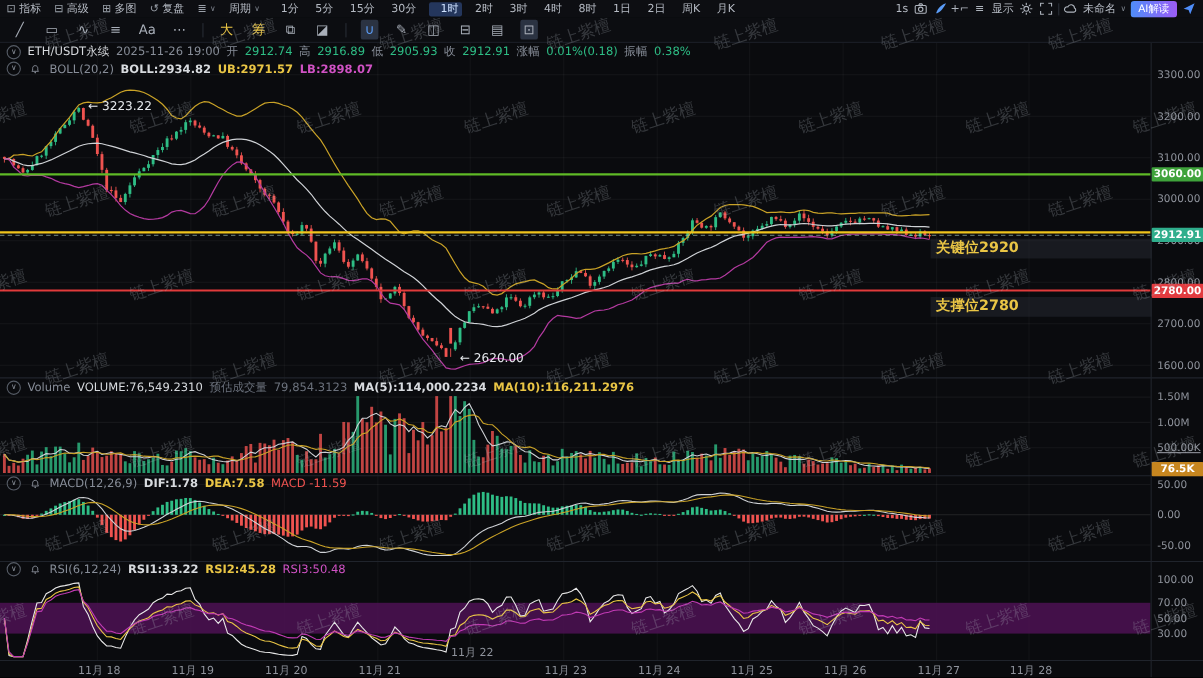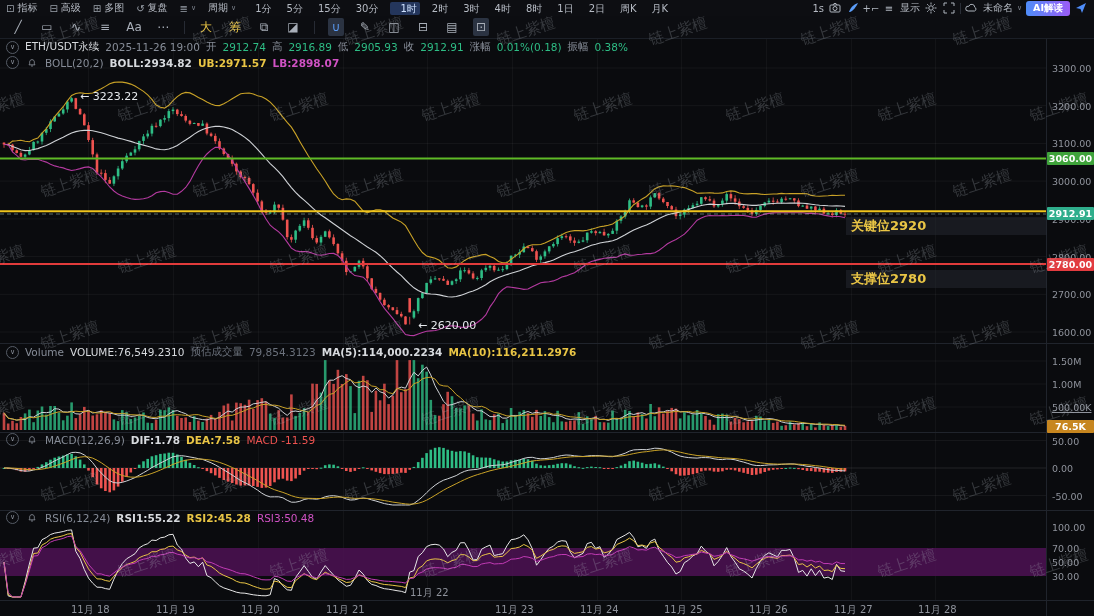--- a/index.html
+++ b/index.html
@@ -12,21 +12,21 @@
   #menus{display:flex;gap:12px;align-items:center;}
   .mitem{display:flex;gap:3px;align-items:center;cursor:pointer;white-space:nowrap;}
   .mglyph{font-size:10px;color:#9aa0a9;}
   .caret{font-size:7px;color:#7c828c;}
   #tfs{display:flex;gap:9px;margin-left:12px;align-items:center;}
   .tf{white-space:nowrap;cursor:pointer;padding:0 3px;border-radius:2px;line-height:13px;}
   .tf.active{background:#24365c;color:#cfe2ff;padding-left:10px;}
   #topright{margin-left:auto;display:flex;gap:4px;align-items:center;}
   .ticon{display:inline-flex;align-items:center;justify-content:center;width:14px;height:13px;color:#aeb4bd;}
   .vdiv{width:1px;height:11px;background:#2a2e37;}
-  #ai-btn{background:linear-gradient(90deg,#4f8df9,#9b5cf6);color:#fff;font-size:9.5px;font-weight:bold;
+  #ai-btn{background:linear-gradient(90deg,#4f8df9,#9b5cf6);color:#fff;font-size:9.5px;font-weight:normal;
           padding:1px 7px;border-radius:3px;white-space:nowrap;}
   
   #drawbar{position:absolute;left:0;top:16px;width:1094px;height:23px;display:flex;align-items:center;
            gap:13px;padding:0 10px;box-sizing:border-box;background:#0c0d11;border-bottom:1px solid #1b1f27;
            font-size:12px;color:#a9afb9;z-index:25;}
   .dtool{display:inline-flex;align-items:center;justify-content:center;min-width:16px;height:18px;
          cursor:pointer;border-radius:2px;}
   .dtool.active{background:#2b3342;}
   .vsep{width:1px;height:13px;background:#272b34;}
   
@@ -1100,21 +1100,21 @@
 
   <div class="inforow" style="top:511px">
     <span class="cicon">∨</span>
     <span class="ticon">
       <svg width="10" height="10" viewBox="0 0 12 12">
           <path d="M6 2 C4 2 3.2 3.5 3.2 5 V7 L2.4 8.2 H9.6 L8.8 7 V5 C8.8 3.5 8 2 6 2 Z" stroke="#8b919b" fill="none"></path>
           <circle cx="6" cy="9.6" r="0.9" fill="#8b919b"></circle>
         </svg>
     </span>
     <span class="g">RSI(6,12,24)</span>
-    <span class="w b">RSI1:55.22</span>
+    <span class="w b">RSI1:33.22</span>
     <span class="y b">RSI2:45.28</span>
     <span class="m">RSI3:50.48</span>
   </div>
 
   <div id="lvl-layer">
     <div class="lvl" style="top:217px">关键位2920</div>
     <div class="lvl" style="top:270px">支撑位2780</div>
   </div>
 
   <div id="anno-layer">

